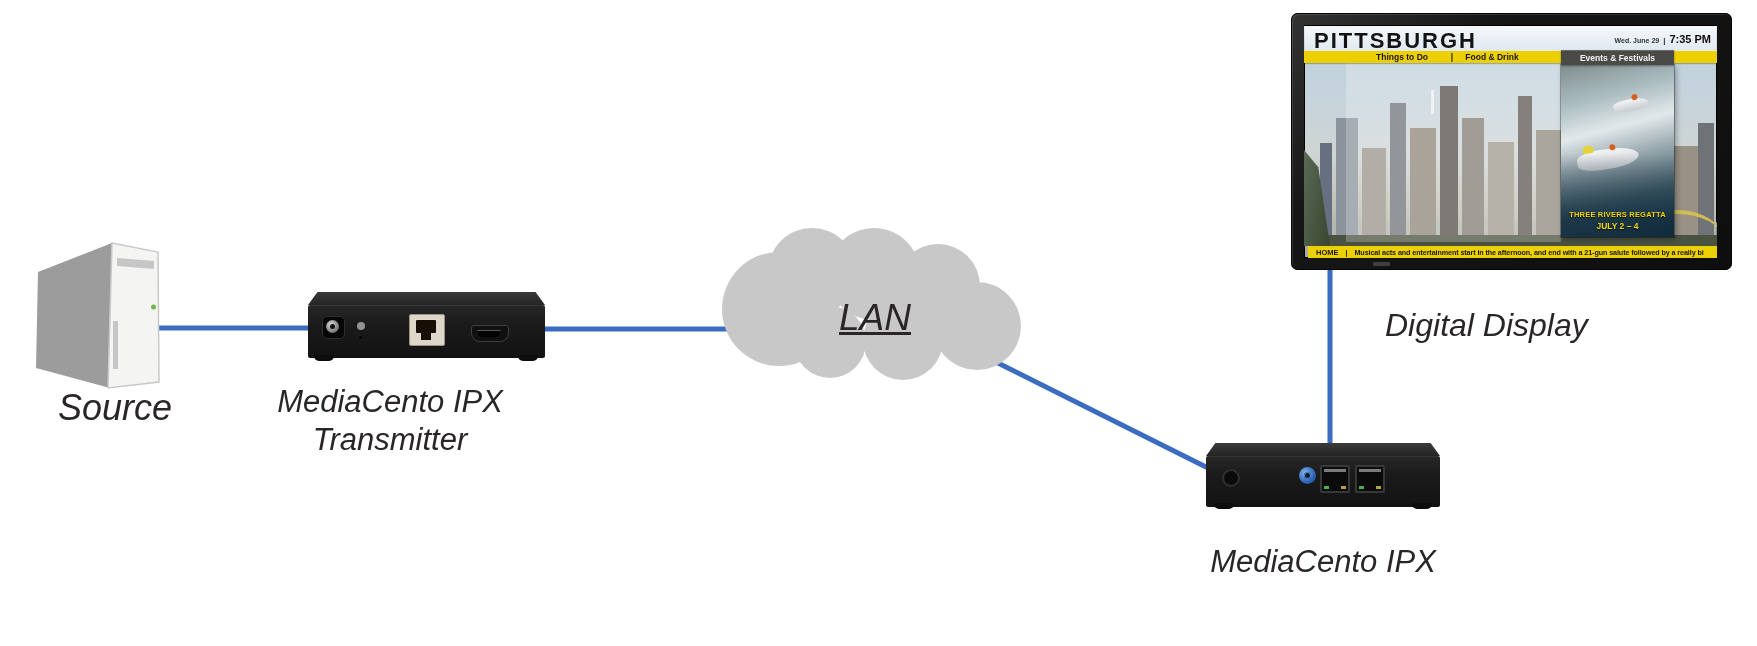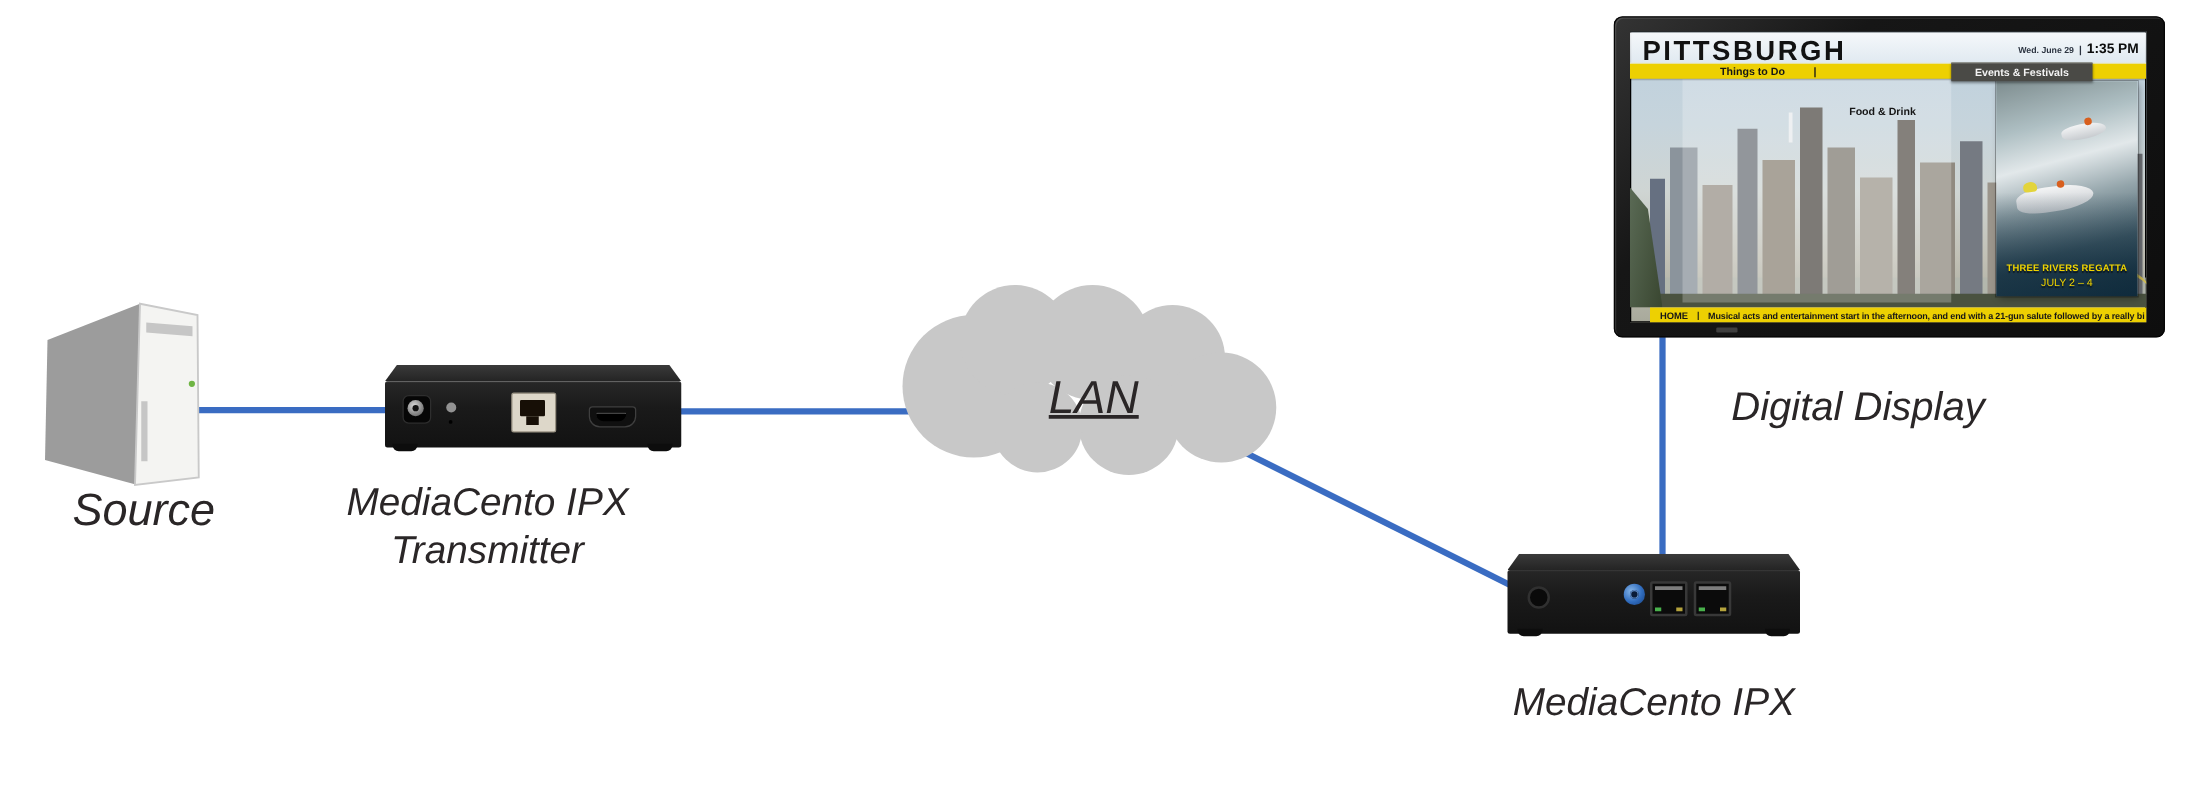--- a/index.html
+++ b/index.html
@@ -84,35 +84,35 @@
      background:linear-gradient(100deg,#5a6a55,#394630);clip-path:polygon(0 0,55% 18%,100% 100%,0 100%);}
   .bridge{position:absolute;right:-6px;bottom:6px;width:92px;height:26px;
      border-top:4px solid #d9c44f;border-radius:50% 50% 0 0/100% 100% 0 0;opacity:.9;}
   .spire{position:absolute;left:127px;bottom:132px;width:3px;height:24px;background:#e9ecee;}
 
   .overlay-panel{position:absolute;left:42px;top:38px;width:215px;height:179px;
      background:rgba(255,255,255,.24);z-index:5;}
 
   .event-panel{position:absolute;left:257px;top:40px;width:113px;height:172px;z-index:6;overflow:hidden;
      background:linear-gradient(165deg,#7e8d8f 0%,#aebfc3 22%,#e2e8ea 38%,#93a4aa 55%,#4a636f 75%,#203b4b 100%);
-     box-shadow:0 0 0 1px rgba(0,0,0,.3), 2px 2px 6px rgba(0,0,0,.35);margin-left:36px;}
+     box-shadow:0 0 0 1px rgba(0,0,0,.3), 2px 2px 6px rgba(0,0,0,.35);}
   .event-panel::after{content:"";position:absolute;left:0;bottom:0;width:100%;height:48%;
      background:linear-gradient(180deg,rgba(6,34,52,0) 0%,rgba(6,34,52,.65) 80%);}
   .boat{position:absolute;background:linear-gradient(#f3f4f5,#c7cbcf);}
   .boat.b1{left:52px;top:34px;width:36px;height:12px;border-radius:40% 60% 50% 50%;transform:rotate(-12deg);}
   .boat.b2{left:16px;top:84px;width:62px;height:20px;border-radius:45% 55% 60% 40%;transform:rotate(-8deg);}
   .boat .pilot{position:absolute;width:6px;height:6px;border-radius:50%;background:#d85f1e;top:-4px;left:55%;}
   .boat .canopy{position:absolute;width:11px;height:8px;border-radius:50% 50% 30% 30%;background:#e3d43b;top:-6px;left:12%;}
   .event-caption{position:absolute;left:0;bottom:6px;width:100%;text-align:center;z-index:2;}
   .event-caption .l1{font-size:7.5px;font-weight:bold;color:#f0d400;letter-spacing:.2px;
      text-shadow:0 1px 1px rgba(0,0,0,.7);}
-  .event-caption .l2{font-size:8.5px;font-weight:normal;color:#f0d400;margin-top:2px;
+  .event-caption .l2{font-size:8.5px;font-weight:bold;color:#f0d400;margin-top:2px;
      text-shadow:0 1px 1px rgba(0,0,0,.7);}
 
-  .scr-ticker{position:absolute;left:16px;top:221px;width:100%;height:12px;background:#edd002;z-index:10;
+  .scr-ticker{position:absolute;left:4px;top:221px;width:100%;height:12px;background:#edd002;z-index:10;
      display:flex;align-items:center;white-space:nowrap;overflow:hidden;padding-left:8px;box-sizing:border-box;text-align:right;}
   .scr-ticker .t-home{font-size:7.5px;font-weight:bold;color:#161616;}
   .scr-ticker .t-sep{font-size:7px;font-weight:bold;color:#161616;margin:0 7px;}
   .scr-ticker .t-msg{font-size:7.2px;font-weight:bold;color:#161616;letter-spacing:-.1px;}
 </style>
 </head>
 <body>
 
 <div class="canvas">
 
@@ -225,28 +225,28 @@
           <div class="l1">THREE RIVERS REGATTA</div>
           <div class="l2">JULY 2 – 4</div>
         </div>
       </div>
 
       <div class="scr-header">
         <div class="scr-title">PITTSBURGH</div>
         <div class="scr-datetime">
           <span class="scr-date">Wed. June 29</span>
           <span class="scr-dtsep">|</span>
-          <span class="scr-time">1:35 PM</span>
+          <span class="scr-time">7:35 PM</span>
         </div>
       </div>
 
       <div class="scr-nav">
         <span class="nav-item" style="left:58px;width:80px;">Things to Do</span>
         <span class="nav-item" style="left:144px;width:8px;">|</span>
-        <span class="nav-item" style="left:162px;width:80px;margin-top:32px;">Food &amp; Drink</span>
+        <span class="nav-item" style="left:148px;width:80px;">Food &amp; Drink</span>
       </div>
       <div class="scr-activetab">
         <span>Events &amp; Festivals</span>
       </div>
 
       <div class="scr-ticker">
         <span class="t-home">HOME</span>
         <span class="t-sep">|</span>
         <span class="t-msg">Musical acts and entertainment start in the afternoon, and end with a 21-gun salute followed by a really bi</span>
       </div>

